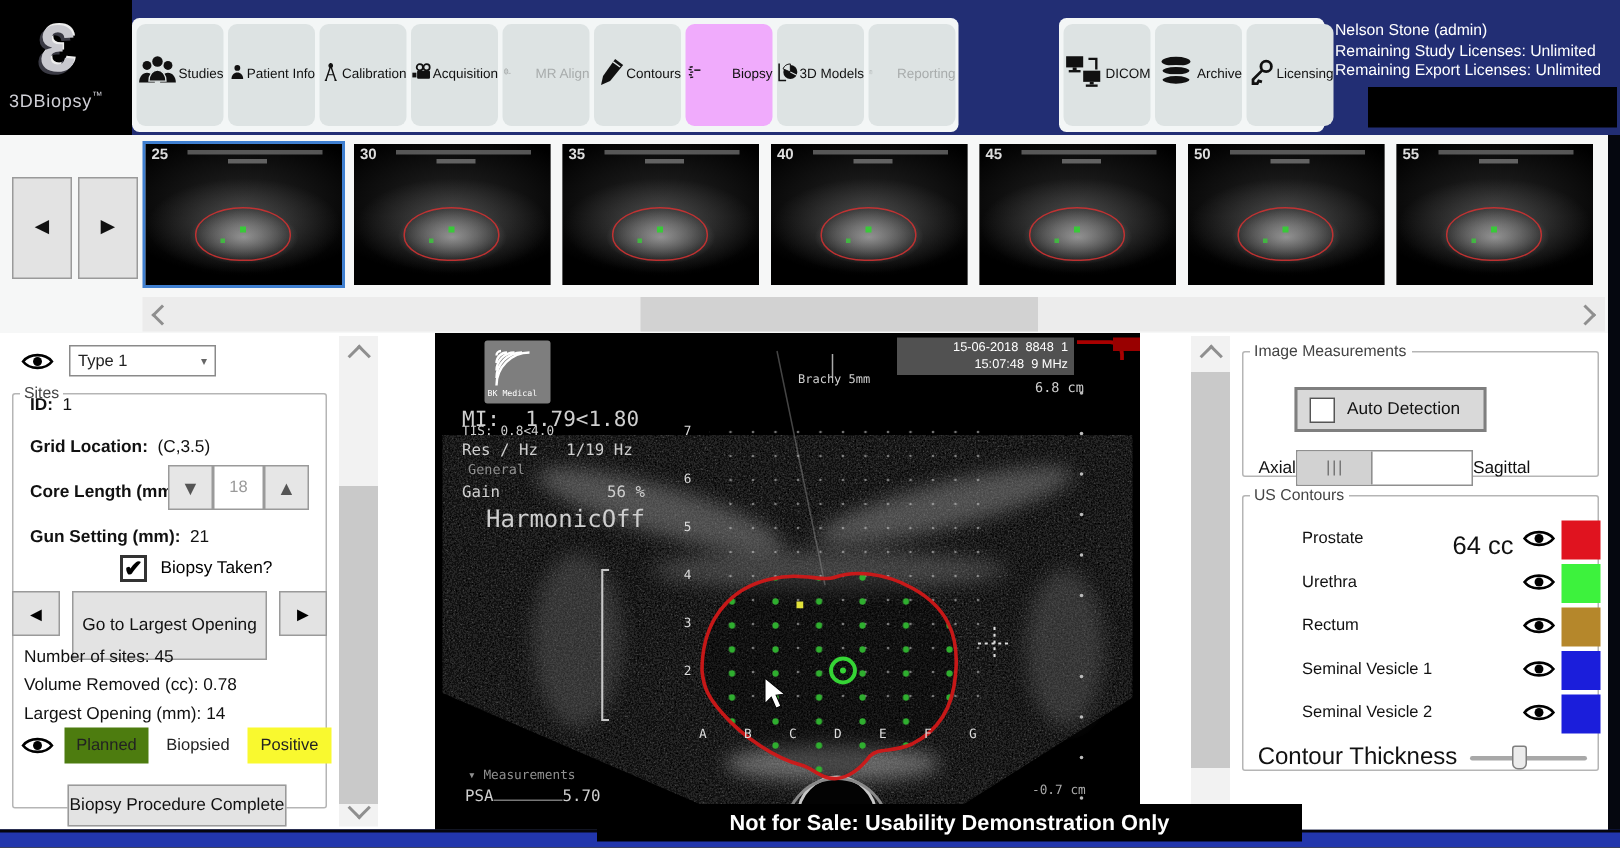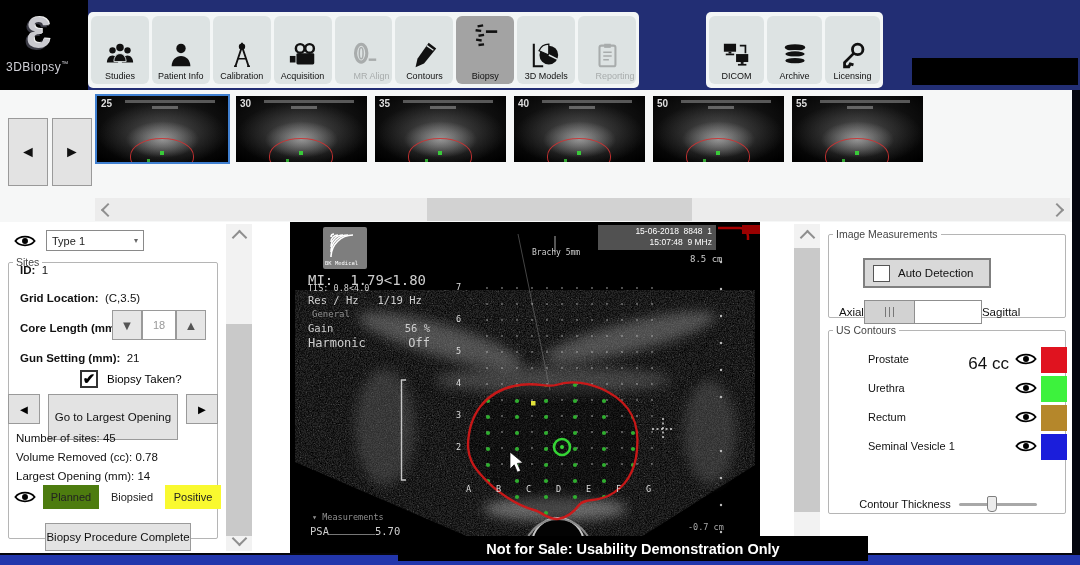--- a/index.html
+++ b/index.html
@@ -13,37 +13,37 @@
   #logo-area { left:0; top:0; width:88px; height:90px; background:#000; }
   #logo-mark { left:26px; top:8px; font-weight:bold; font-size:44px; color:#c9c9cf;
     transform:scaleX(-1); text-shadow:2px 2px 0 #3a3a44, -1px -1px 0 #eee; }
   #logo-text { left:6px; top:60px; font-size:12px; color:#cfcfd6; letter-spacing:.5px; }
   #logo-text sup { font-size:7px; }
   .toolbar-panel { top:12px; height:76px; background:#f3f6f6; border-radius:5px;
     display:flex; align-items:center; padding:3px; gap:3px; }
   #nav-panel { left:88px; width:551px; }
   #util-panel { left:706px; width:177px; }
   .tool-btn { width:58px; height:68px; background:#dde3e3; border-radius:6px;
-    display:flex; flex-direction:column; align-items:center; justify-content:flex-end;
+    display:flex; align-items:center; justify-content:flex-end;
     padding-bottom:3px; cursor:pointer; }
   .tool-btn svg { margin-bottom:2px; }
   .tool-btn .tlabel { font-size:9px; color:#111; white-space:nowrap; }
-  .tool-btn.active { background:#a3a3a3;gap:20px; }
+  .tool-btn.active { background:#f0abfc;gap:20px; }
   .tool-btn.disabled .tlabel { color:#a8acac;padding-left:16px; }
   #account-block { left:890px; top:14px; width:188px; color:#fff; font-size:10.5px; line-height:13.5px; }
   #redacted-box { left:912px; top:58px; width:166px; height:27px; background:#000; }
 
   
   #filmstrip-band { left:0; top:90px; width:1072px; height:132px; background:#f6f7f7; }
   .film-nav { width:40px; height:68px; background:#e3e3e3; border:1px solid #9a9a9a;
     font-size:16px; color:#111; display:flex; align-items:center; justify-content:center; cursor:pointer; }
   #film-prev { left:8px; top:28px; }
   #film-next { left:52px; top:28px; }
   #thumb-row { left:97px; top:6px; display:flex; gap:8px; }
-  .thumb { position:relative; width:131px; height:66px; background:#000; cursor:pointer; overflow:hidden; }
+  .thumb { position:relative; width:131px; height:94px; background:#000; cursor:pointer; overflow:hidden; }
   .thumb.selected { outline:2px solid #3f7fd0; outline-offset:0px; }
   .t-num { position:absolute; left:4px; top:2px; color:#ddd; font-size:10px; font-weight:bold; z-index:3; }
   .t-hud { position:absolute; left:28px; top:4px; width:90px; height:3px; background:#6b6b6b; opacity:.8; }
   .t-hud2 { position:absolute; left:55px; top:10px; width:26px; height:3px; background:#777; opacity:.8; }
   .t-scene { position:absolute; inset:0;
     background:
       radial-gradient(52px 26px at 50% 66%, rgba(215,215,215,.55), transparent 70%),
       radial-gradient(90px 44px at 50% 58%, rgba(160,160,160,.38), transparent 72%),
       radial-gradient(118px 64px at 50% 42%, rgba(120,120,120,.30), transparent 76%),
       #000; }
@@ -123,21 +123,21 @@
   #toggle .knob { position:absolute; left:0; top:0; width:50px; height:22px; background:#d2d2d2;
     border-right:1px solid #8f8f8f; display:flex; align-items:center; justify-content:center; gap:3px; }
   #toggle .knob i { display:block; width:1px; height:10px; background:#777; }
   #contours-box { position:absolute; left:4px; top:102px; width:238px; height:190px; }
   .c-row { position:absolute; left:0; width:238px; height:28px; }
   .c-name { position:absolute; left:12px; top:7px; font-size:11px; color:#111;margin-left:27px; }
   .c-vol { position:absolute; left:130px; top:8px; width:50px; text-align:right; font-size:17px; color:#111; }
   .c-eye { position:absolute; left:186px; top:6px; }
   .c-swatch { position:absolute; left:212px; top:1px; width:26px; height:26px; cursor:pointer; }
   #thick-row { position:absolute; left:0px; top:160px; width:238px; display:flex; align-items:center; gap:8px; justify-content:center; }
-  #thick-label { font-size:11px; color:#111; }
+  #thick-label { font-size:16px; color:#111; }
   #thick-slider { position:relative; width:78px; height:16px; cursor:pointer; }
   #thick-slider .track { position:absolute; left:0; top:7px; width:78px; height:3px; background:#a8a8a8; border-radius:2px; }
   #thick-slider .sthumb { position:absolute; left:28px; top:0px; width:10px; height:16px; background:#ececec;
     border:1px solid #7f7f7f; border-radius:2px 2px 4px 4px; }
 </style>
 </head>
 <body>
 
 <div id="stage">
 
@@ -253,20 +253,25 @@
     </div>
     <div class="tool-btn">
       <svg width="30" height="28" viewBox="0 0 32 28">
         <circle cx="21" cy="8" r="5.6" fill="none" stroke="#111" stroke-width="3"></circle>
         <path d="M17 12 L7 22 v4.5 h4.5 l1.6-3 3.4 1" fill="none" stroke="#111" stroke-width="3"></path>
       </svg>
       <span class="tlabel">Licensing</span>
     </div>
   </div>
 
+  <div id="account-block" class="abs">
+    <div>Nelson Stone (admin)</div>
+    <div>Remaining Study Licenses: Unlimited</div>
+    <div>Remaining Export Licenses: Unlimited</div>
+  </div>
   <div id="redacted-box" class="abs"></div>
 
   <div id="filmstrip-band" class="abs">
     <div id="film-prev" class="abs film-nav">◄</div>
     <div id="film-next" class="abs film-nav">►</div>
 
     <div id="thumb-row" class="abs">
       <div class="thumb selected">
         <div class="t-scene"></div>
         <div class="t-hud"></div>
@@ -295,20 +300,29 @@
         <div class="t-num">35</div>
       </div>
       <div class="thumb">
         <div class="t-scene"></div>
           <div class="t-hud"></div>
           <div class="t-hud2"></div>
         <div class="t-ring"></div>
           <div class="t-dot"></div>
           <div class="t-dot2"></div>
         <div class="t-num">40</div>
+      </div>
+      <div class="thumb">
+        <div class="t-scene"></div>
+          <div class="t-hud"></div>
+          <div class="t-hud2"></div>
+        <div class="t-ring"></div>
+          <div class="t-dot"></div>
+          <div class="t-dot2"></div>
+        <div class="t-num">45</div>
       </div>
       <div class="thumb">
         <div class="t-scene"></div>
           <div class="t-hud"></div>
           <div class="t-hud2"></div>
         <div class="t-ring"></div>
           <div class="t-dot"></div>
           <div class="t-dot2"></div>
         <div class="t-num">50</div>
       </div>
@@ -518,30 +532,30 @@
       <span>TIS:</span>&nbsp;<span>0.8&lt;4.0</span>
     </div>
     <div class="abs us-txt" style="left:18px; top:72px; font-size:10.5px;">
       <span>Res / Hz</span>&nbsp;&nbsp;&nbsp;<span>1/19 Hz</span>
     </div>
     <div class="abs us-txt" style="left:22px; top:87px; font-size:9px; color:#8f8f8f;">General</div>
     <div class="abs us-txt" style="left:18px; top:100px; width:122px; font-size:10.5px; display:flex; justify-content:space-between;">
       <span>Gain</span>
         <span>56 %</span>
     </div>
-    <div class="abs us-txt" style="left:18px; top:114px; width:122px; font-size:12px; display:flex; justify-content:space-between;">
+    <div class="abs us-txt" style="left:18px; top:114px; width:122px; font-size:16px; display:flex; justify-content:flex-end;">
       <span>Harmonic</span>
         <span>Off</span>
     </div>
 
     <div id="us-datebox" class="abs">
       <div><span>15-06-2018</span>&nbsp;&nbsp;<span>8848</span>&nbsp;&nbsp;<span>1</span></div>
       <div><span>15:07:48</span>&nbsp;&nbsp;<span>9 MHz</span></div>
     </div>
-    <div class="abs us-txt" style="left:400px; top:32px; font-size:9px;">8.5 cm</div>
+    <div class="abs us-txt" style="left:400px; top:32px; font-size:9px;">6.8 cm</div>
     <div class="abs us-txt" style="left:242px; top:26px; font-size:8px;">Brachy 5mm</div>
 
     <div class="abs us-txt" style="left:22px; top:290px; font-size:8.5px; color:#909090;">▾ <span>Measurements</span></div>
     <div class="abs us-txt" style="left:20px; top:303px; font-size:10.5px;">
       <span>PSA</span><span style="display:inline-block; width:46px; border-bottom:1px solid #777;"></span><span>5.70</span>
     </div>
     <div class="abs us-txt" style="left:398px; top:300px; font-size:8.5px; color:#a8a8a8;">-0.7 cm</div>
   </div>
 
   <div id="us-banner" class="abs">Not for Sale: Usability Demonstration Only</div>
@@ -595,20 +609,28 @@
         <div class="c-swatch" style="background-color: rgb(181, 135, 43);"></div>
       </div>
       <div class="c-row" style="top:97px;">
         <span class="c-name">Seminal Vesicle 1</span>
         <svg class="eye c-eye" width="22" height="14" viewBox="0 0 24 16">
           <path d="M1 8 C6 1.5 18 1.5 23 8 C18 14.5 6 14.5 1 8 Z" fill="none" stroke="#000" stroke-width="2"></path>
             <circle cx="12" cy="8" r="3.4" fill="#000"></circle>
         </svg>
         <div class="c-swatch" style="background-color: rgb(27, 30, 219);"></div>
       </div>
+      <div class="c-row" style="top:126px;">
+        <span class="c-name">Seminal Vesicle 2</span>
+        <svg class="eye c-eye" width="22" height="14" viewBox="0 0 24 16">
+          <path d="M1 8 C6 1.5 18 1.5 23 8 C18 14.5 6 14.5 1 8 Z" fill="none" stroke="#000" stroke-width="2"></path>
+            <circle cx="12" cy="8" r="3.4" fill="#000"></circle>
+        </svg>
+        <div class="c-swatch" style="background-color: rgb(27, 30, 219);"></div>
+      </div>
 
       <div id="thick-row">
         <span id="thick-label">Contour Thickness</span>
         <div id="thick-slider">
           <div class="track"></div>
           <div class="sthumb"></div>
         </div>
       </div>
     </fieldset>
   </div>

